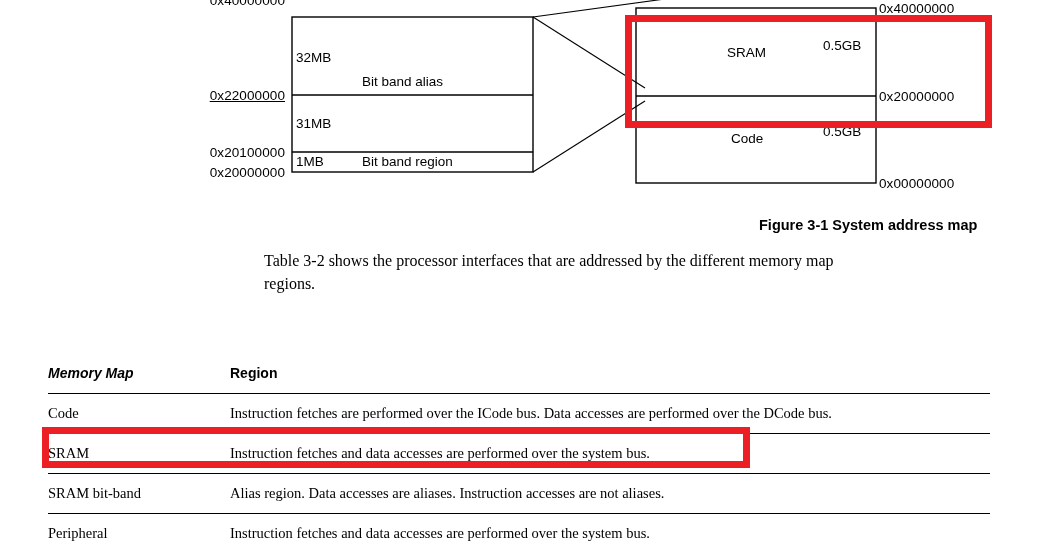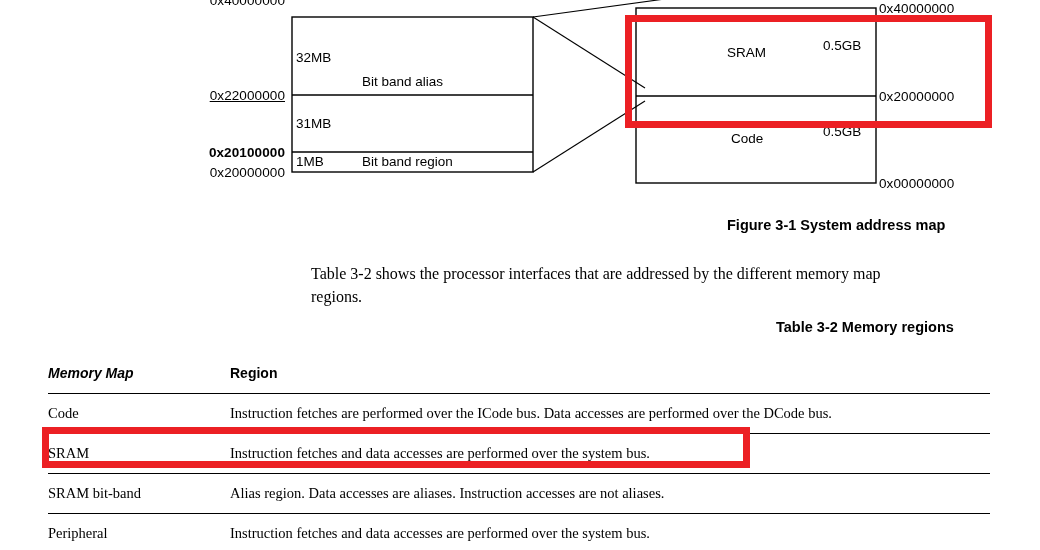--- a/index.html
+++ b/index.html
@@ -68,20 +68,21 @@
   }
 
   
   .caption {
     position: absolute;
     font-family: "Liberation Sans", sans-serif;
     font-weight: bold;
     font-size: 14.5px;
     white-space: nowrap;
     color: #000;
+    margin-left: 32px;
   }
   .bodytext {
     position: absolute;
     font-family: "Liberation Serif", serif;
     font-size: 16px;
     line-height: 1.45;
     color: #000;
   }
 
   
@@ -138,21 +139,21 @@
       <line x1="636" y1="96" x2="876" y2="96" stroke="#000" stroke-width="1.4"></line>
 
       <line x1="533" y1="17" x2="760" y2="-14" stroke="#000" stroke-width="1.1"></line>
 
       <line x1="533" y1="17" x2="645" y2="88" stroke="#000" stroke-width="1.1"></line>
       <line x1="533" y1="172" x2="645" y2="101" stroke="#000" stroke-width="1.1"></line>
     </svg>
 
     <div class="addr addr-right" style="left:110px; top:-6px; width:175px;">0x40000000</div>
     <div class="addr addr-right" style="left:110px; top:89px; width:175px;text-decoration:underline;">0x22000000</div>
-    <div class="addr addr-right" style="left:110px; top:146px; width:175px;font-weight:bold;">0x20100000</div>
+    <div class="addr addr-right" style="left:110px; top:146px; width:175px;">0x20100000</div>
     <div class="addr addr-right" style="left:110px; top:166px; width:175px;">0x20000000</div>
 
     <div class="boxlabel" style="left:296px; top:51px;">32MB</div>
     <div class="boxlabel" style="left:362px; top:51px;margin-top:24px;">Bit band alias</div>
 
     <div class="boxlabel" style="left:296px; top:117px;">31MB</div>
 
     <div class="boxlabel" style="left:296px; top:155px;">1MB</div>
     <div class="boxlabel" style="left:362px; top:155px;">Bit band region</div>
 
@@ -164,27 +165,26 @@
 
     <div class="addr" style="left:879px; top:2px;">0x40000000</div>
     <div class="addr" style="left:879px; top:90px;">0x20000000</div>
     <div class="addr" style="left:879px; top:177px;">0x00000000</div>
 
     <div class="redbox" style="left:625px; top:15px; width:367px; height:113px;"></div>
   </div>
 
   <div class="caption" style="left:727px; top:217px;">Figure 3-1 System address map</div>
 
-  <div class="bodytext" style="left:264px; top:262px; width:700px;margin-left:47px;">
+  <div class="bodytext" style="left:264px; top:249px; width:700px;">
     <span>Table 3-2 shows the processor interfaces that are addressed by the different memory map</span>
     <br>
     <span>regions.</span>
   </div>
 
-  <div class="caption" style="left:776px; top:319px;">Table 3-2 Memory regions</div>
 
   <table class="mem-table">
     <thead>
       <tr>
         <th class="col-map">Memory Map</th>
         <th class="col-region">Region</th>
       </tr>
     </thead>
     <tbody>
       <tr class="rule-row hdr-rule">

